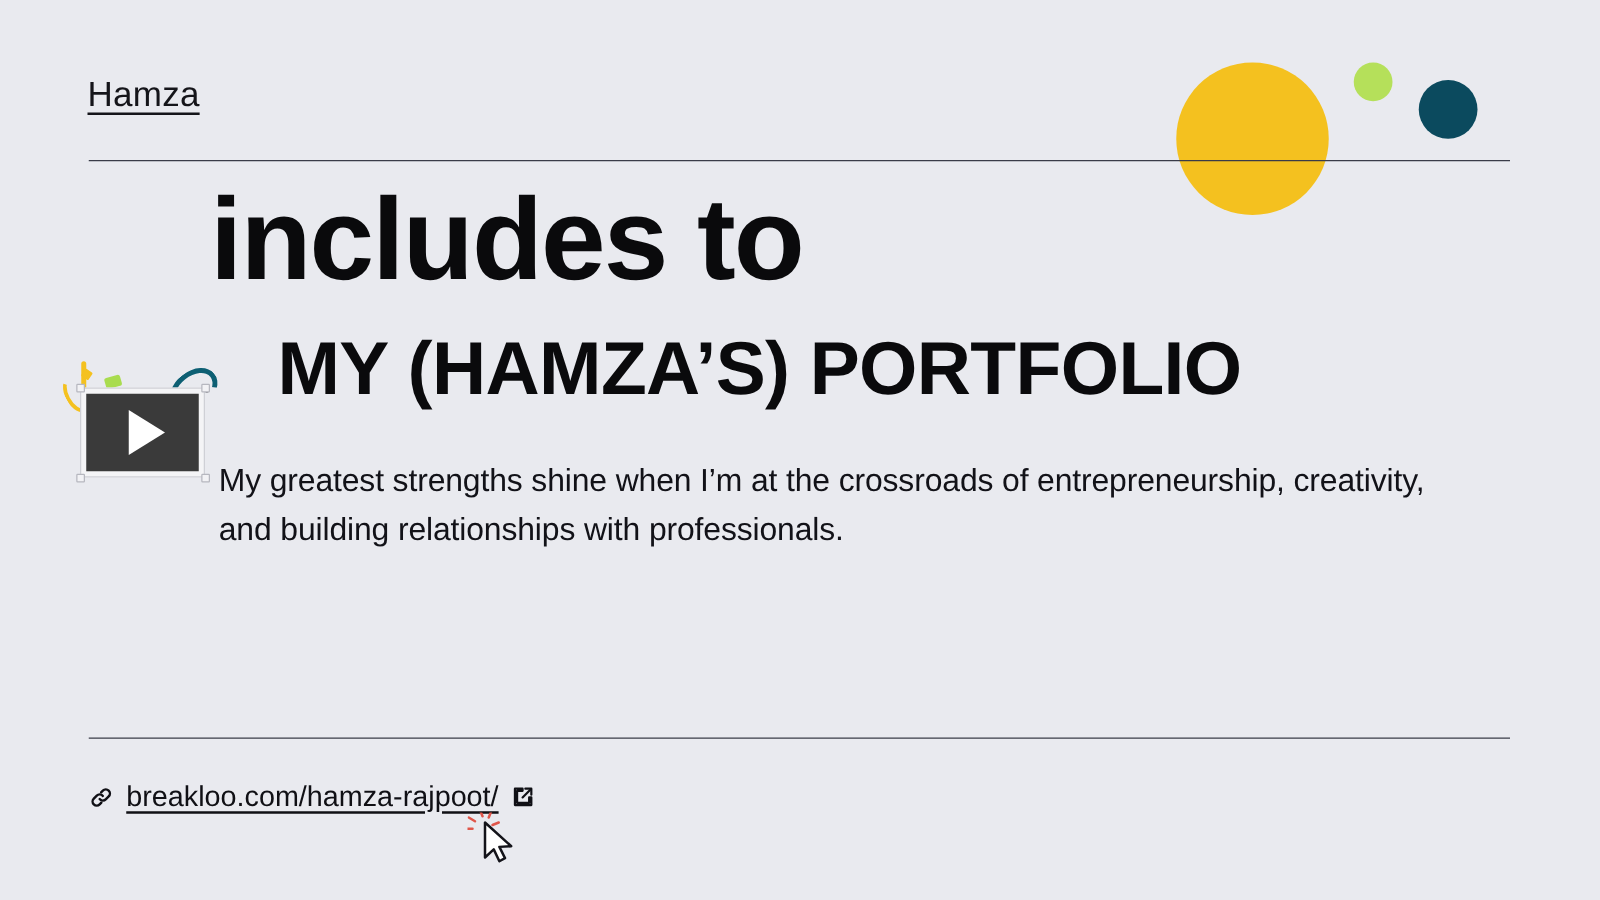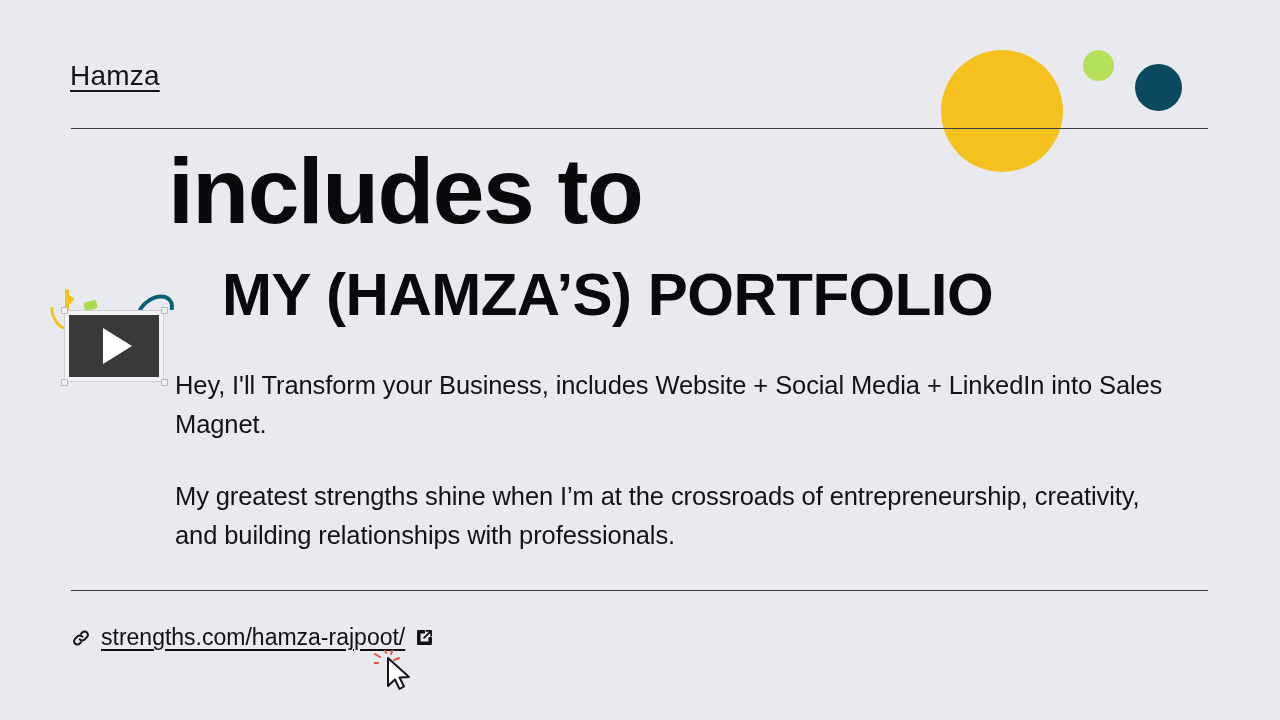--- a/index.html
+++ b/index.html
@@ -268,21 +268,20 @@
 
   <div class="name-label">Hamza</div>
 
   <div class="divider divider-top"></div>
   <div class="divider divider-bottom"></div>
 
   <div class="heading-1">includes to</div>
   <div class="heading-2">MY (HAMZA’S) PORTFOLIO</div>
 
   <div class="body-block">
-    <p class="body-para">Hey, I'll Transform your Business, includes Website + Social Media + LinkedIn into Sales Magnet.</p>
     <p class="body-para">My greatest strengths shine when I’m at the crossroads of entrepreneurship, creativity, and building relationships with professionals.</p>
   </div>
 
   <div class="video-group">
     <div class="accent-arc"></div>
     <div class="accent-bar"></div>
     <div class="accent-nub"></div>
 
     <div class="spark spark-1"></div>
     <div class="spark spark-2"></div>
@@ -307,21 +306,21 @@
     <span class="handle" style="left:135px; top:96px;"></span>
   </div>
 
   <div class="footer-link-row">
     <span class="link-icon">
       <svg width="22" height="22" viewBox="0 0 24 24" fill="none" stroke="#101015" stroke-width="2.1" stroke-linecap="round" stroke-linejoin="round">
         <path d="M10.6 13.4a3.6 3.6 0 0 0 5.3.3l2.6-2.6a3.6 3.6 0 0 0-5.1-5.1l-1.5 1.5"></path>
         <path d="M13.4 10.6a3.6 3.6 0 0 0-5.3-.3l-2.6 2.6a3.6 3.6 0 0 0 5.1 5.1l1.5-1.5"></path>
       </svg>
     </span>
-    <a class="footer-url" href="#">strengths.com/hamza-rajpoot/</a>
+    <a class="footer-url" href="#">breakloo.com/hamza-rajpoot/</a>
     <span class="ext-icon">
       <svg width="21" height="21" viewBox="0 0 24 24" fill="none" stroke="#101015" stroke-width="2" stroke-linecap="round" stroke-linejoin="round">
         <path d="M4.5 4.5h7v2h-5v11h11v-5h2v7h-15z"></path>
         <path d="M14 4.5h5.5V10"></path>
         <path d="M19 5l-7.5 7.5"></path>
       </svg>
     </span>
   </div>
 
   <div class="cursor-wrap">

